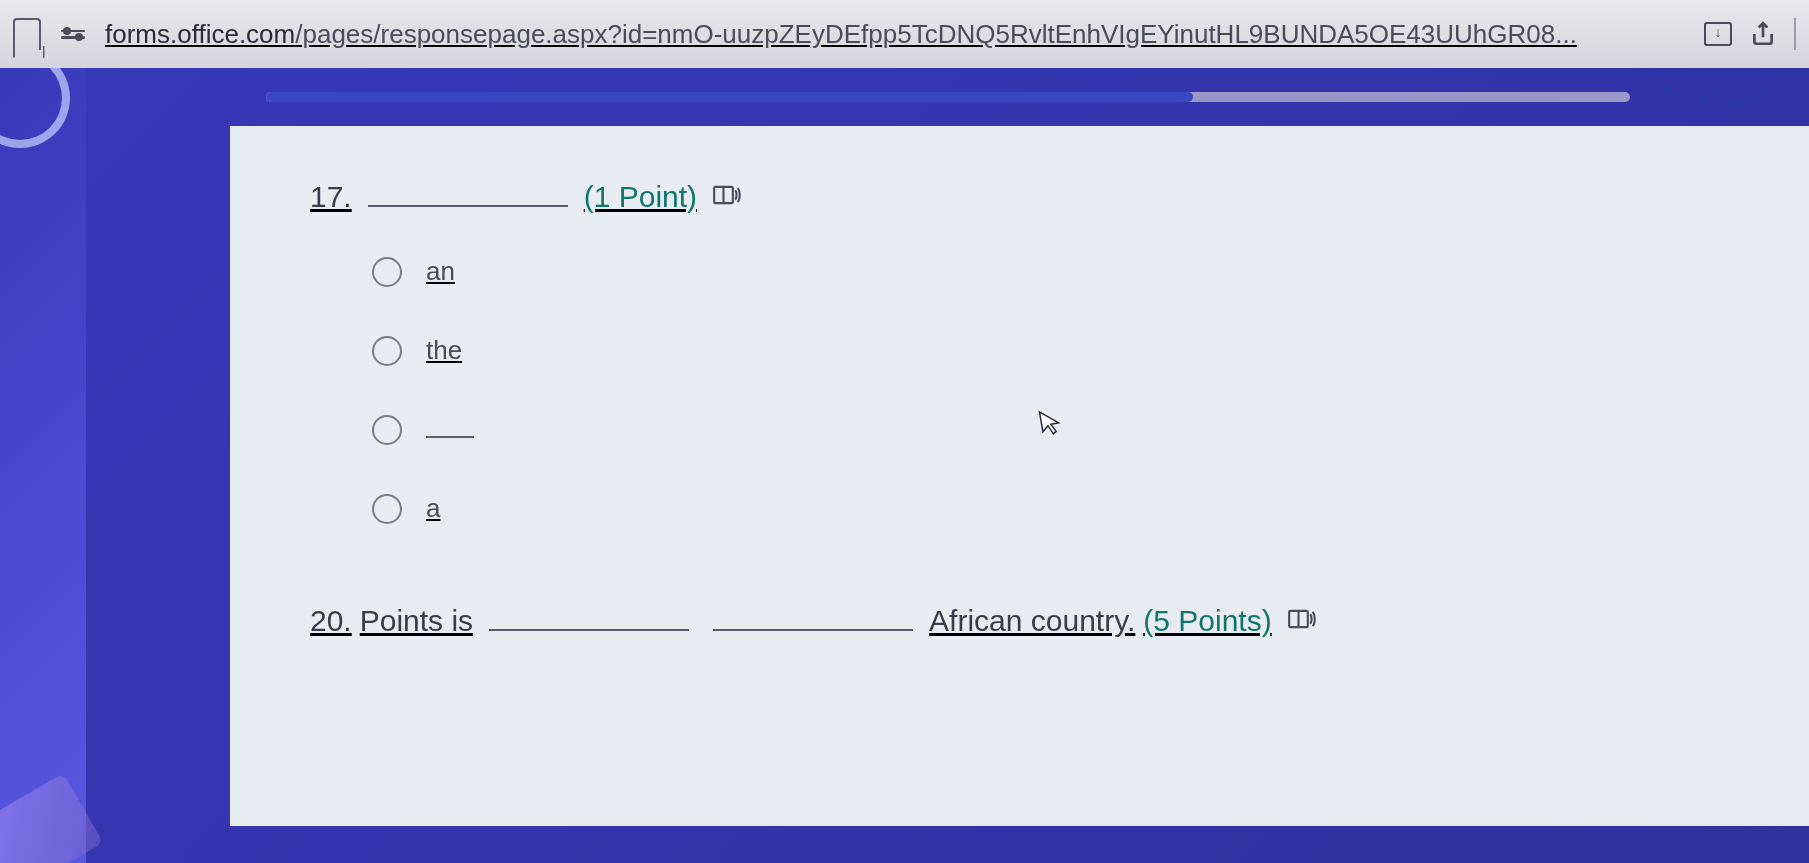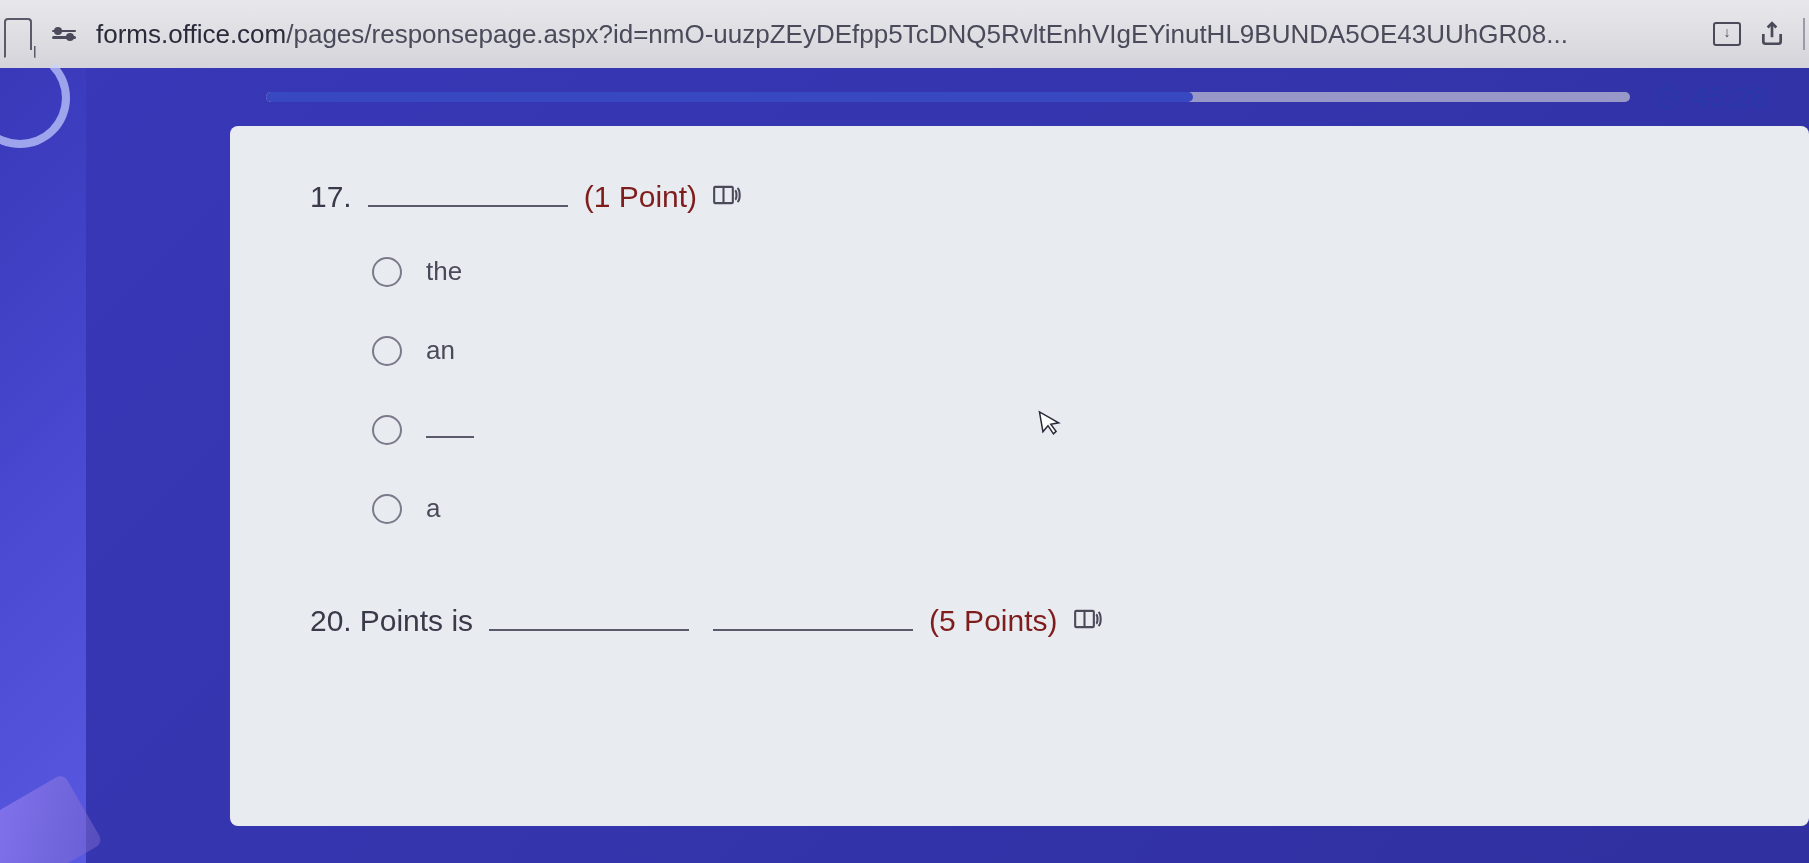--- a/index.html
+++ b/index.html
@@ -12,22 +12,23 @@
       background: linear-gradient(180deg, #d8d8e0 0%, #c8c8d0 100%);
       width: 1809px;
       height: 863px;
       overflow: hidden;
     }
     .browser-bar {
       height: 68px;
       background: linear-gradient(180deg, #e8e8ec 0%, #d4d4da 100%);
       display: flex;
       align-items: center;
-      padding: 0 4px;
+      padding: 0 13px;
       gap: 20px;
+      text-decoration: underline;
     }
     .bookmark-icon {
       width: 28px;
       height: 32px;
       border: 2.5px solid #5a5a6a;
       border-radius: 4px 4px 0 0;
       border-bottom: none;
       position: relative;
     }
     .bookmark-icon::after {
@@ -165,23 +166,24 @@
       font-size: 30px;
       font-weight: 500;
     }
     .timer-icon {
       width: 28px;
       height: 28px;
     }
     .form-card {
       background: #e8ecf0;
       margin: 0 0 0 144px;
-      border-radius: 8px;
+      border-radius: 0;
       padding: 54px 80px 40px 80px;
       min-height: 700px;
+      text-decoration: underline;
     }
     .question-block {
       margin-bottom: 80px;
     }
     .question-text {
       font-size: 30px;
       color: #3a3a4a;
       margin-bottom: 42px;
       display: flex;
       align-items: baseline;
@@ -189,21 +191,21 @@
       flex-wrap: wrap;
     }
     .blank-line {
       display: inline-block;
       border-bottom: 2px solid #5a5a6a;
       width: 200px;
       margin: 0 8px;
       vertical-align: baseline;
     }
     .points {
-      color: #7f1d1d;
+      color: #0f766e;
     }
     .immersive-reader-icon {
       display: inline-flex;
       width: 28px;
       height: 24px;
       margin-left: 8px;
       vertical-align: middle;
     }
     .options-list {
       padding-left: 62px;
@@ -307,43 +309,44 @@
               <rect x="1" y="3" width="16" height="14" rx="1"></rect>
               <path d="M9 3v14"></path>
               <path d="M19 6c1.5 1 1.5 7 0 8"></path>
               <path d="M21 4c2.5 2 2.5 10 0 12"></path>
             </svg>
           </span>
         </div>
         <div class="options-list">
           <div class="option-item">
             <div class="radio-circle"></div>
-            <span class="option-label">the</span>
+            <span class="option-label">an</span>
           </div>
           <div class="option-item">
             <div class="radio-circle"></div>
-            <span class="option-label">an</span>
+            <span class="option-label">the</span>
           </div>
           <div class="option-item">
             <div class="radio-circle"></div>
             <span class="option-label"><span class="option-blank"></span></span>
           </div>
           <div class="option-item">
             <div class="radio-circle"></div>
             <span class="option-label">a</span>
           </div>
         </div>
       </div>
 
       <div class="question-block">
         <div class="question-text">
           <span>20.</span>
           <span>Points is</span>
           <span class="blank-line"></span>
           <span class="blank-line"></span>
+          <span>African country.</span>
           <span class="points">(5 Points)</span>
           <span class="immersive-reader-icon">
             <svg viewBox="0 0 24 20" fill="none" stroke="#4a4a5a" stroke-width="1.8">
               <rect x="1" y="3" width="16" height="14" rx="1"></rect>
               <path d="M9 3v14"></path>
               <path d="M19 6c1.5 1 1.5 7 0 8"></path>
               <path d="M21 4c2.5 2 2.5 10 0 12"></path>
             </svg>
           </span>
         </div>

